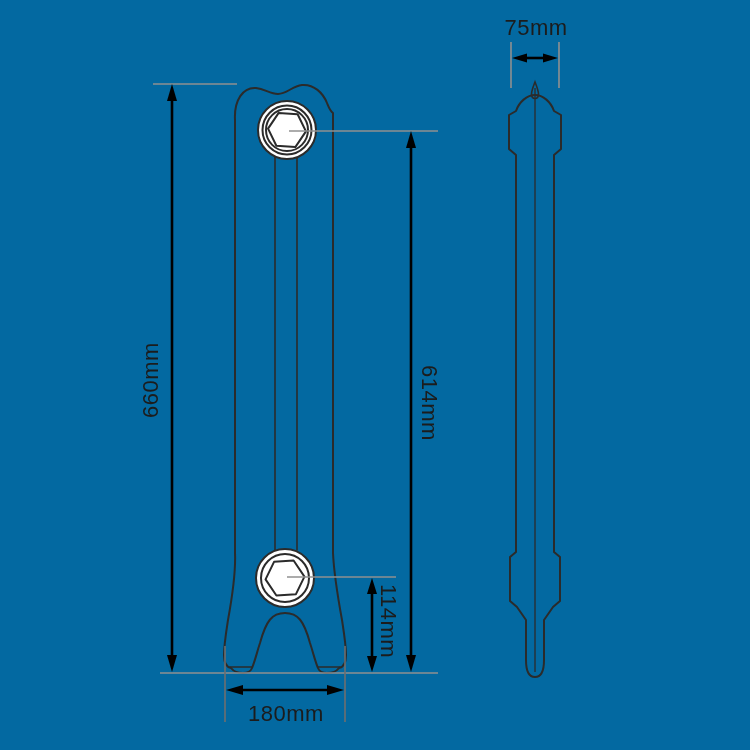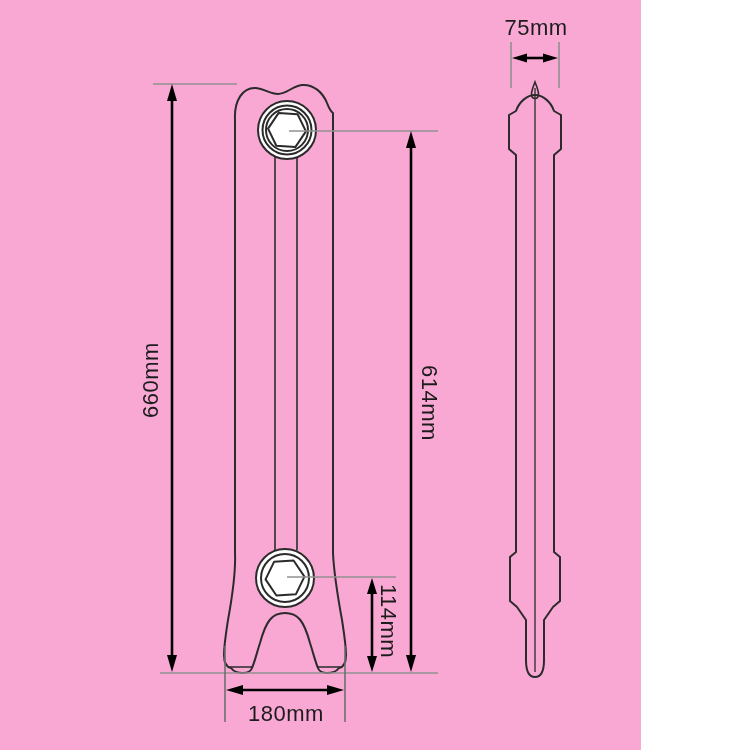--- a/index.html
+++ b/index.html
@@ -5,23 +5,23 @@
   html, body {
     margin: 0;
     padding: 0;
     background: #ffffff;
     width: 750px;
     height: 750px;
     font-family: "Liberation Sans", sans-serif;
   }
   .canvas {
     position: relative;
-    width: 641px;
+    width: 750px;
     height: 750px;
-    background: #f9a8d4;
+    background: #0369a1;
     overflow: hidden;
   }
   svg { display: block; }
 
   .outline {
     fill: none;
     stroke: #2b2b2b;
     stroke-width: 2;
     stroke-linejoin: round;
     stroke-linecap: round;

